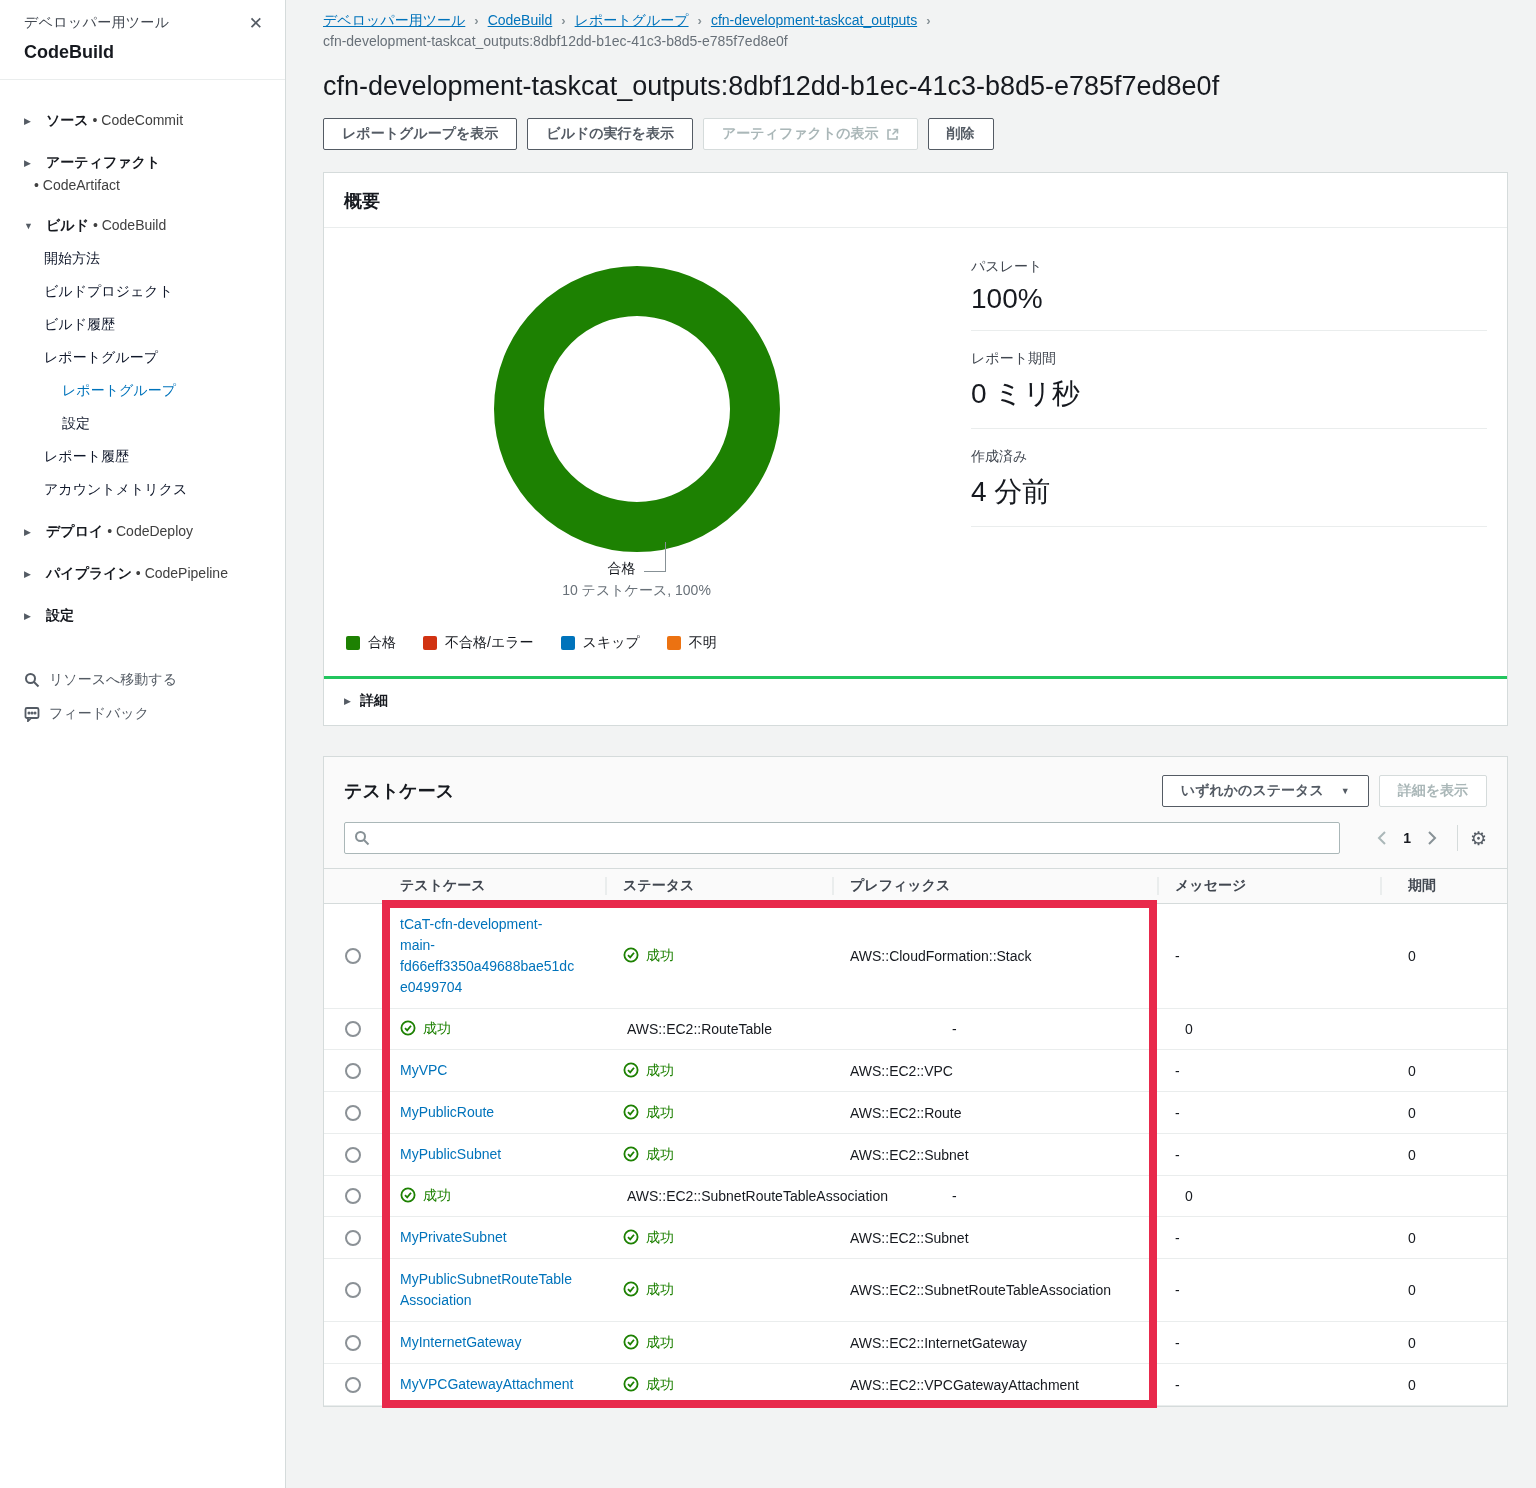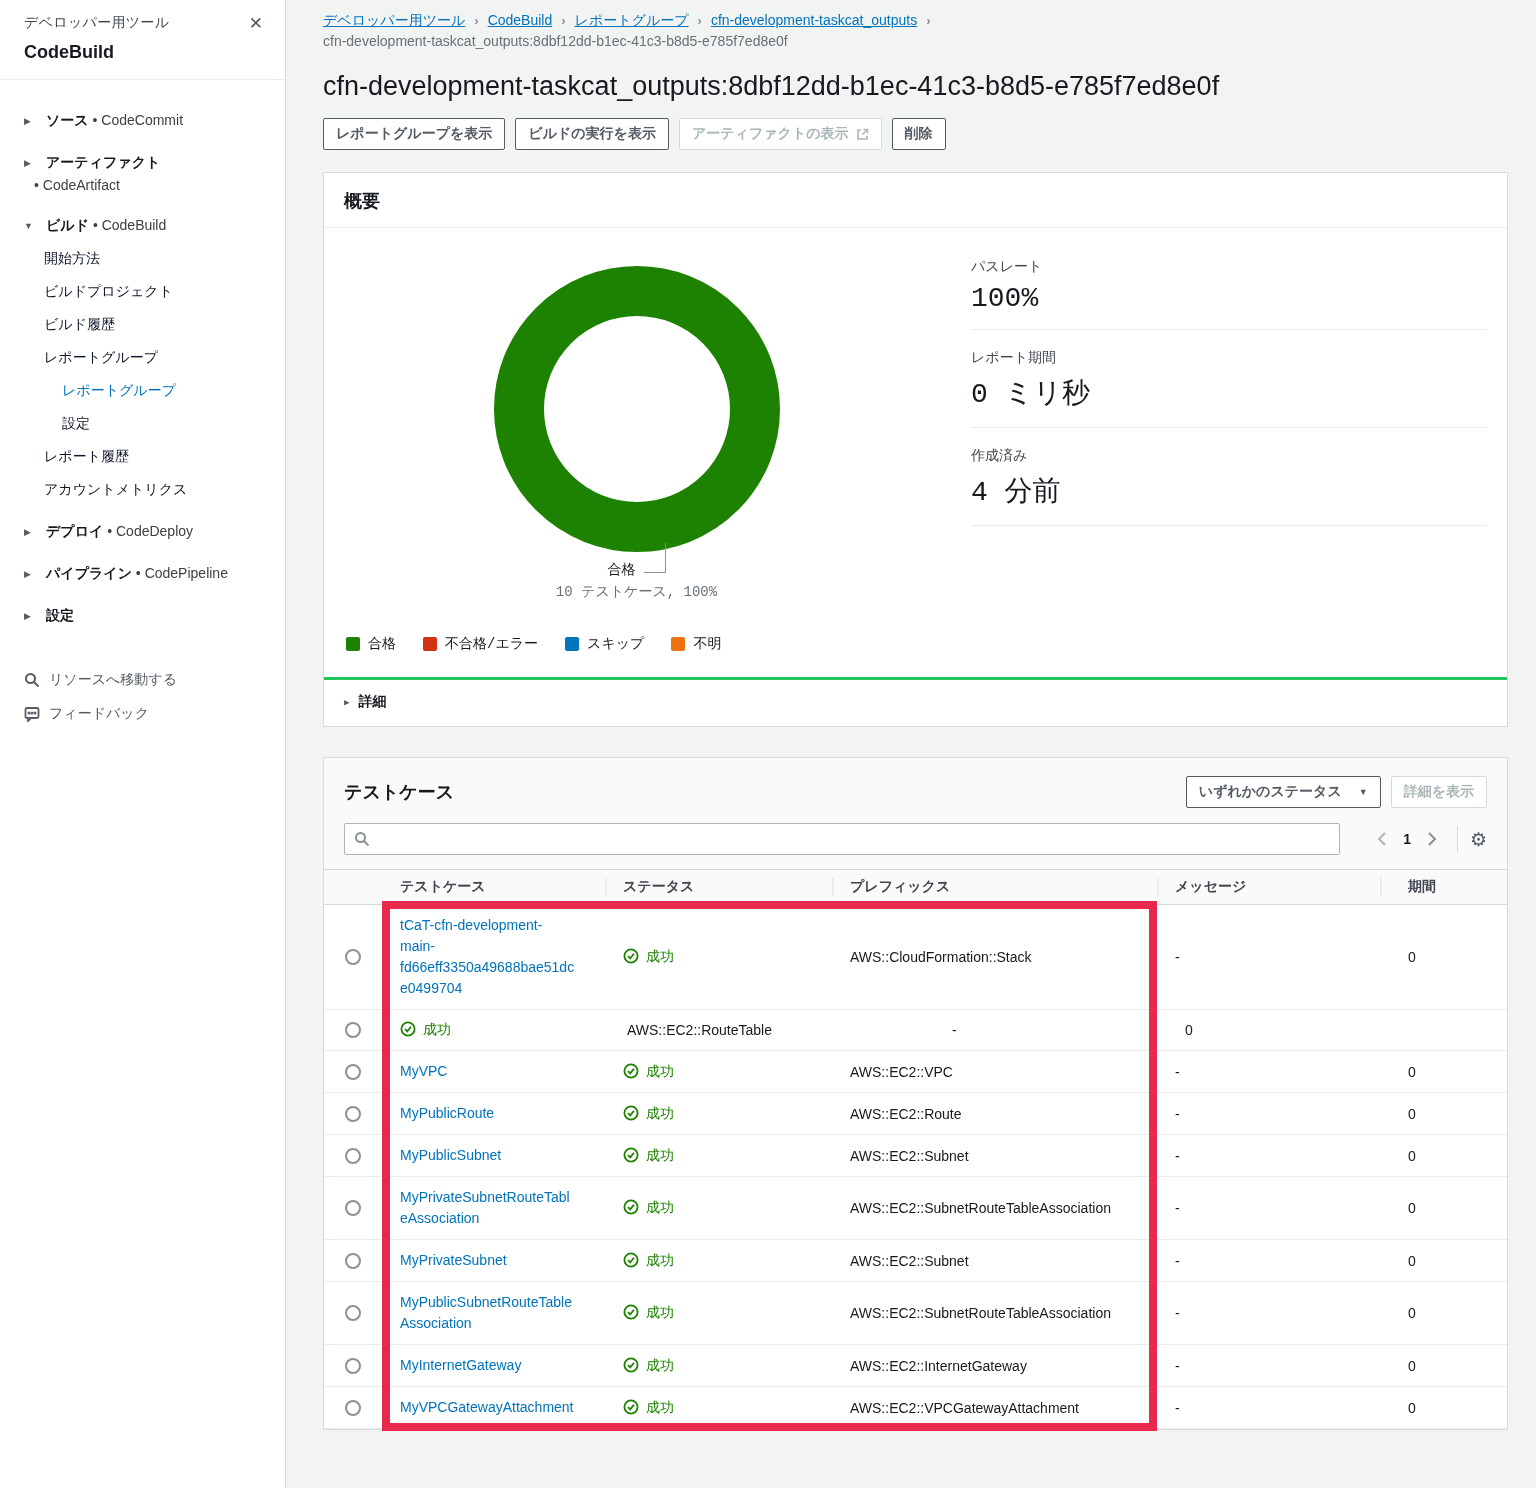--- a/index.html
+++ b/index.html
@@ -34,29 +34,29 @@
   .sb-footer-item { display:flex; align-items:center; gap:9px; margin-top:16px; font-size:14px; color:#545b64; text-decoration:none; }
   .sb-footer-item svg { flex-shrink:0; }
   
   .main { flex:1; padding:0 28px 0 37px; overflow:hidden; }
   .breadcrumb { padding-top:13px; font-size:14px; line-height:15px; }
   .crumb-link { color:#0073bb; text-decoration:underline; cursor:pointer; }
   .crumb-sep { color:#879196; margin:0 9px; font-weight:bold; font-size:13px; }
   .crumb-current { display:block; color:#687078; margin-top:6px; }
   .page-title { font-size:27px; font-weight:500; margin:22px 0 16px; color:#16191f; }
   .actions { display:flex; gap:10px; margin-bottom:22px; }
-  .btn { display:inline-flex; align-items:center; gap:7px; height:32px; padding:0 12px;
+  .btn { display:inline-flex; align-items:center; gap:7px; height:32px; padding:0 18px;
          background:#fff; border:1px solid #545b64; border-radius:2px;
          font-size:14px; font-weight:bold; color:#545b64; cursor:pointer;
          font-family:inherit; }
   .btn.disabled { border-color:#d5dbdb; color:#aab7b8; cursor:default; }
   .btn.disabled svg { stroke:#aab7b8; }
   
   .panel { background:#fff; border:1px solid #d5dbdb; }
-  .ov-panel { margin-bottom:30px;font-family:Liberation Mono, monospace; }
+  .ov-panel { margin-bottom:30px; }
   .ov-head { padding:16px 20px 14px; font-size:18px; font-weight:bold; border-bottom:1px solid #eaeded; }
   .ov-body { display:flex; padding:10px 20px 0; }
   .chart-col { width:585px; flex-shrink:0; }
   .donut-wrap { width:290px; margin:26px auto 0; }
   .callout { display:flex; justify-content:center; align-items:flex-end; margin-top:-16px; }
   .callout-label { font-size:14px; color:#16191f; padding-bottom:2px; }
   .callout-elbow { width:22px; height:30px; border-right:1px solid #879196; border-bottom:1px solid #879196; margin-left:8px; margin-bottom:8px; }
   .callout-sub { text-align:center; font-size:14px; color:#687078; margin-top:2px; }
   .legend { display:flex; gap:27px; margin:34px 0 0 2px; padding-bottom:24px; }
   .legend-item { display:flex; align-items:center; gap:8px; font-size:14px; color:#16191f; }
@@ -450,21 +450,20 @@
           </div>
           <div class="col-prefix prefix-cell">AWS::EC2::Subnet</div>
           <div class="col-msg msg-cell">-</div>
           <div class="col-dur dur-cell">0</div>
         </div>
 
         <div class="trow">
           <div class="col-radio">
             <span class="radio"></span>
           </div>
-          <div class="col-name"><a class="tc-link">MyPrivateSubnetRouteTableAssociation</a></div>
           <div class="col-status">
             <span class="status-cell">
               <svg width="16" height="16" viewBox="0 0 16 16" fill="none" stroke="#1d8102" stroke-width="1.8">
                 <circle cx="8" cy="8" r="6.6"></circle>
                 <polyline points="5,8.2 7.2,10.4 11,5.8"></polyline>
               </svg>
               <span>成功</span>
             </span>
           </div>
           <div class="col-prefix prefix-cell">AWS::EC2::SubnetRouteTableAssociation</div>

